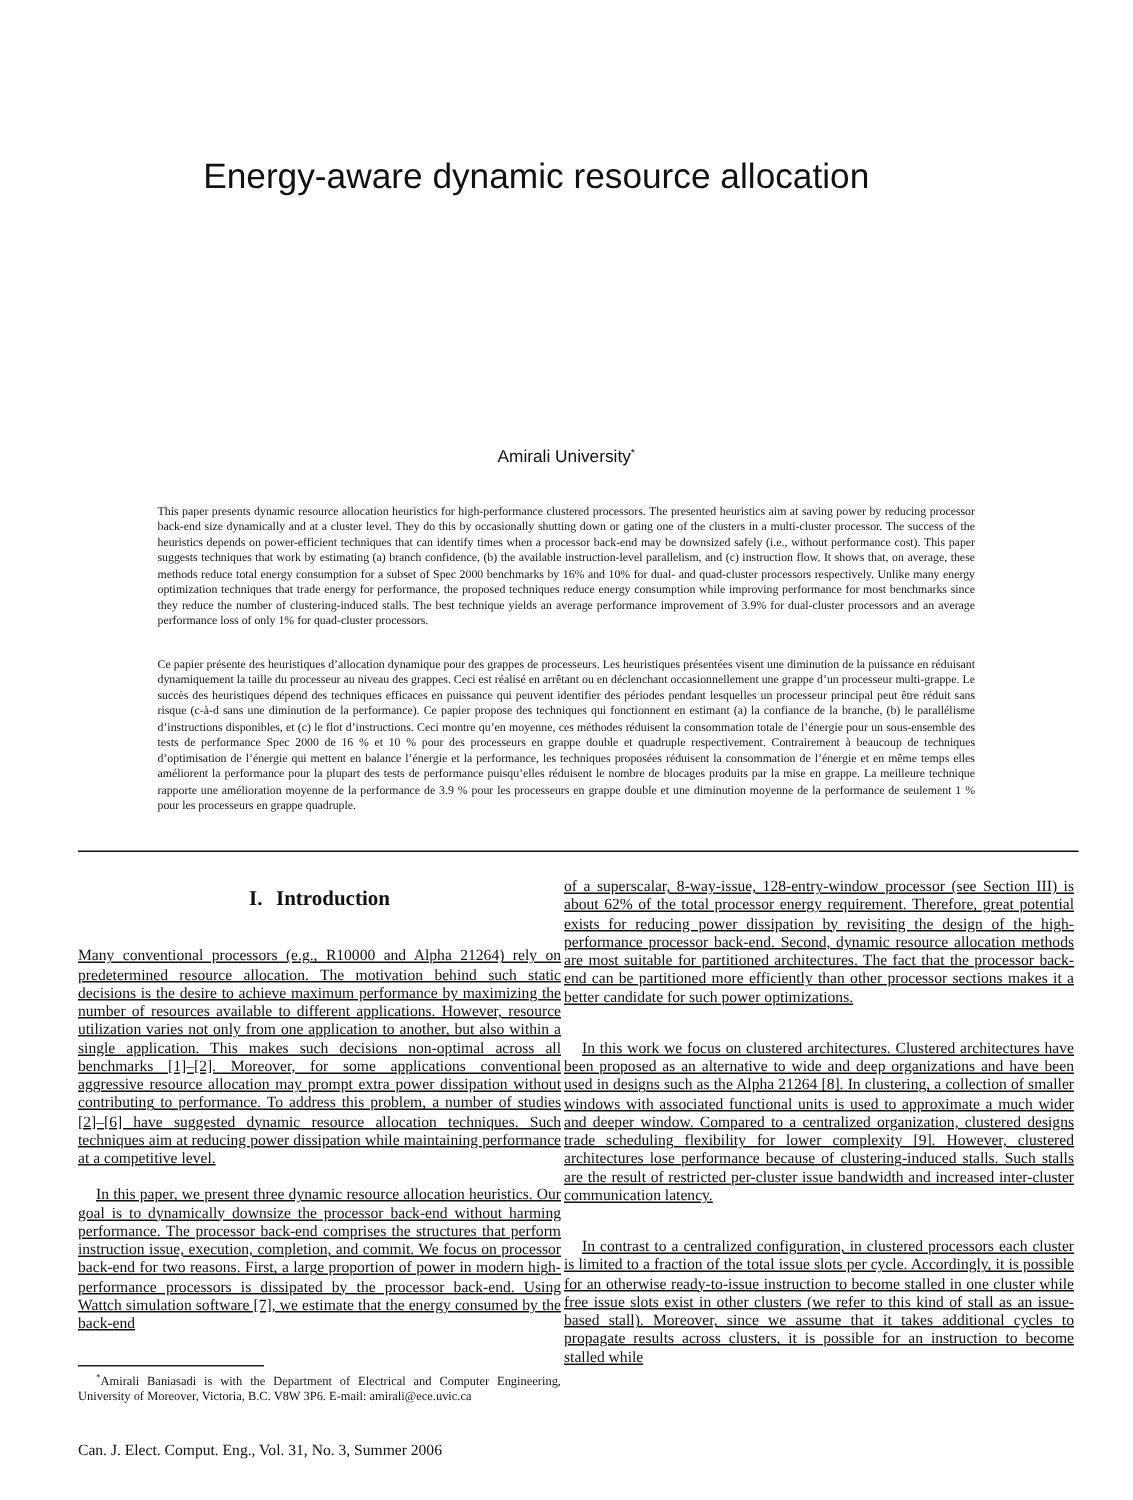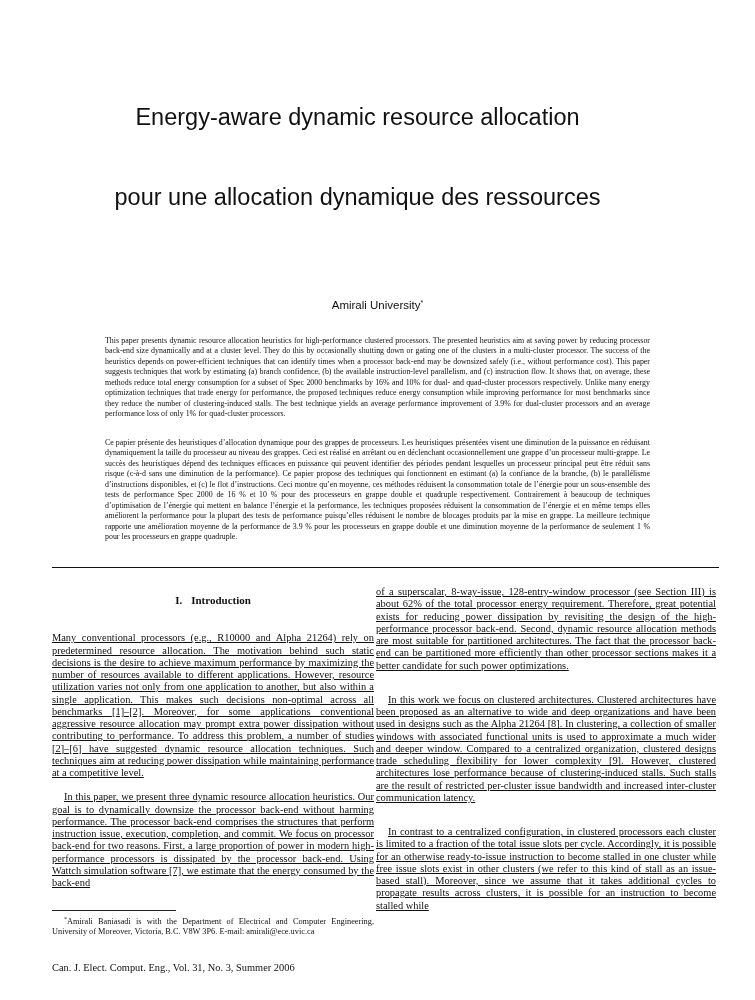--- a/index.html
+++ b/index.html
@@ -16,21 +16,21 @@
     font-family: "Liberation Serif", serif; font-size: 7.9px; line-height: 10.45px;
     text-align: justify; color: #111; }
   #abstract-en { top: 336px; }
   #abstract-fr { top: 438px; }
   #rule-top { position: absolute; top: 567px; left: 52px; width: 667px; height: 1.2px; background: #111; }
   .column { position: absolute; top: 586px; width: 322px;
     font-family: "Liberation Serif", serif; font-size: 10.4px; line-height: 12.25px;
     text-align: justify; color: #111; }
   #col-left { left: 52px; }
   #col-right { left: 376px; width: 340px; }
-  .section-heading { text-align: center; font-weight: bold; font-size: 11px; margin: 8px 0 26px 0; }
+  .section-heading { text-align: center; font-weight: bold; font-size: 14px; margin: 8px 0 26px 0; }
   .section-heading .num { margin-right: 9px; }
   p { margin: 0; text-decoration: underline; }
   .indent { text-indent: 12px; }
   .para-gap { margin-top: 12px; }
   .para-gap-big { margin-top: 22px; }
   #footnote-rule { position: absolute; top: 910px; left: 52px; width: 124px; height: 0.8px; background: #222; }
   #footnote { position: absolute; top: 914px; left: 52px; width: 322px;
     font-family: "Liberation Serif", serif; font-size: 8.3px; line-height: 10.4px; text-align: justify; color: #111; }
   #footnote .fn-first { text-indent: 12px; display: block; }
   #footnote sup { font-size: 6px; vertical-align: 3px; }
@@ -38,21 +38,20 @@
     font-family: "Liberation Serif", serif; font-size: 10.4px; color: #111; }
 </style>
 </head>
 <body>
 
 <div id="title-en" class="title-block">
   <span class="title-line">Energy-aware dynamic resource allocation</span>
 </div>
 
 <div id="title-fr" class="title-block">
-  <span class="title-line">pour une allocation dynamique des ressources</span>
 </div>
 
 <div id="author">
   <span>Amirali University</span><sup>*</sup>
 </div>
 
 <div id="abstract-en" class="abstract">This paper presents dynamic resource allocation heuristics for high-performance clustered processors. The presented heuristics aim at saving power by reducing processor back-end size dynamically and at a cluster level. They do this by occasionally shutting down or gating one of the clusters in a multi-cluster processor. The success of the heuristics depends on power-efficient techniques that can identify times when a processor back-end may be downsized safely (i.e., without performance cost). This paper suggests techniques that work by estimating (a) branch confidence, (b) the available instruction-level parallelism, and (c) instruction flow. It shows that, on average, these methods reduce total energy consumption for a subset of Spec 2000 benchmarks by 16% and 10% for dual- and quad-cluster processors respectively. Unlike many energy optimization techniques that trade energy for performance, the proposed techniques reduce energy consumption while improving performance for most benchmarks since they reduce the number of clustering-induced stalls. The best technique yields an average performance improvement of 3.9% for dual-cluster processors and an average performance loss of only 1% for quad-cluster processors.</div>
 
 <div id="abstract-fr" class="abstract">Ce papier présente des heuristiques d’allocation dynamique pour des grappes de processeurs. Les heuristiques présentées visent une diminution de la puissance en réduisant dynamiquement la taille du processeur au niveau des grappes. Ceci est réalisé en arrêtant ou en déclenchant occasionnellement une grappe d’un processeur multi-grappe. Le succès des heuristiques dépend des techniques efficaces en puissance qui peuvent identifier des périodes pendant lesquelles un processeur principal peut être réduit sans risque (c-à-d sans une diminution de la performance). Ce papier propose des techniques qui fonctionnent en estimant (a) la confiance de la branche, (b) le parallélisme d’instructions disponibles, et (c) le flot d’instructions. Ceci montre qu’en moyenne, ces méthodes réduisent la consommation totale de l’énergie pour un sous-ensemble des tests de performance Spec 2000 de 16 % et 10 % pour des processeurs en grappe double et quadruple respectivement. Contrairement à beaucoup de techniques d’optimisation de l’énergie qui mettent en balance l’énergie et la performance, les techniques proposées réduisent la consommation de l’énergie et en même temps elles améliorent la performance pour la plupart des tests de performance puisqu’elles réduisent le nombre de blocages produits par la mise en grappe. La meilleure technique rapporte une amélioration moyenne de la performance de 3.9 % pour les processeurs en grappe double et une diminution moyenne de la performance de seulement 1 % pour les processeurs en grappe quadruple.</div>
 

